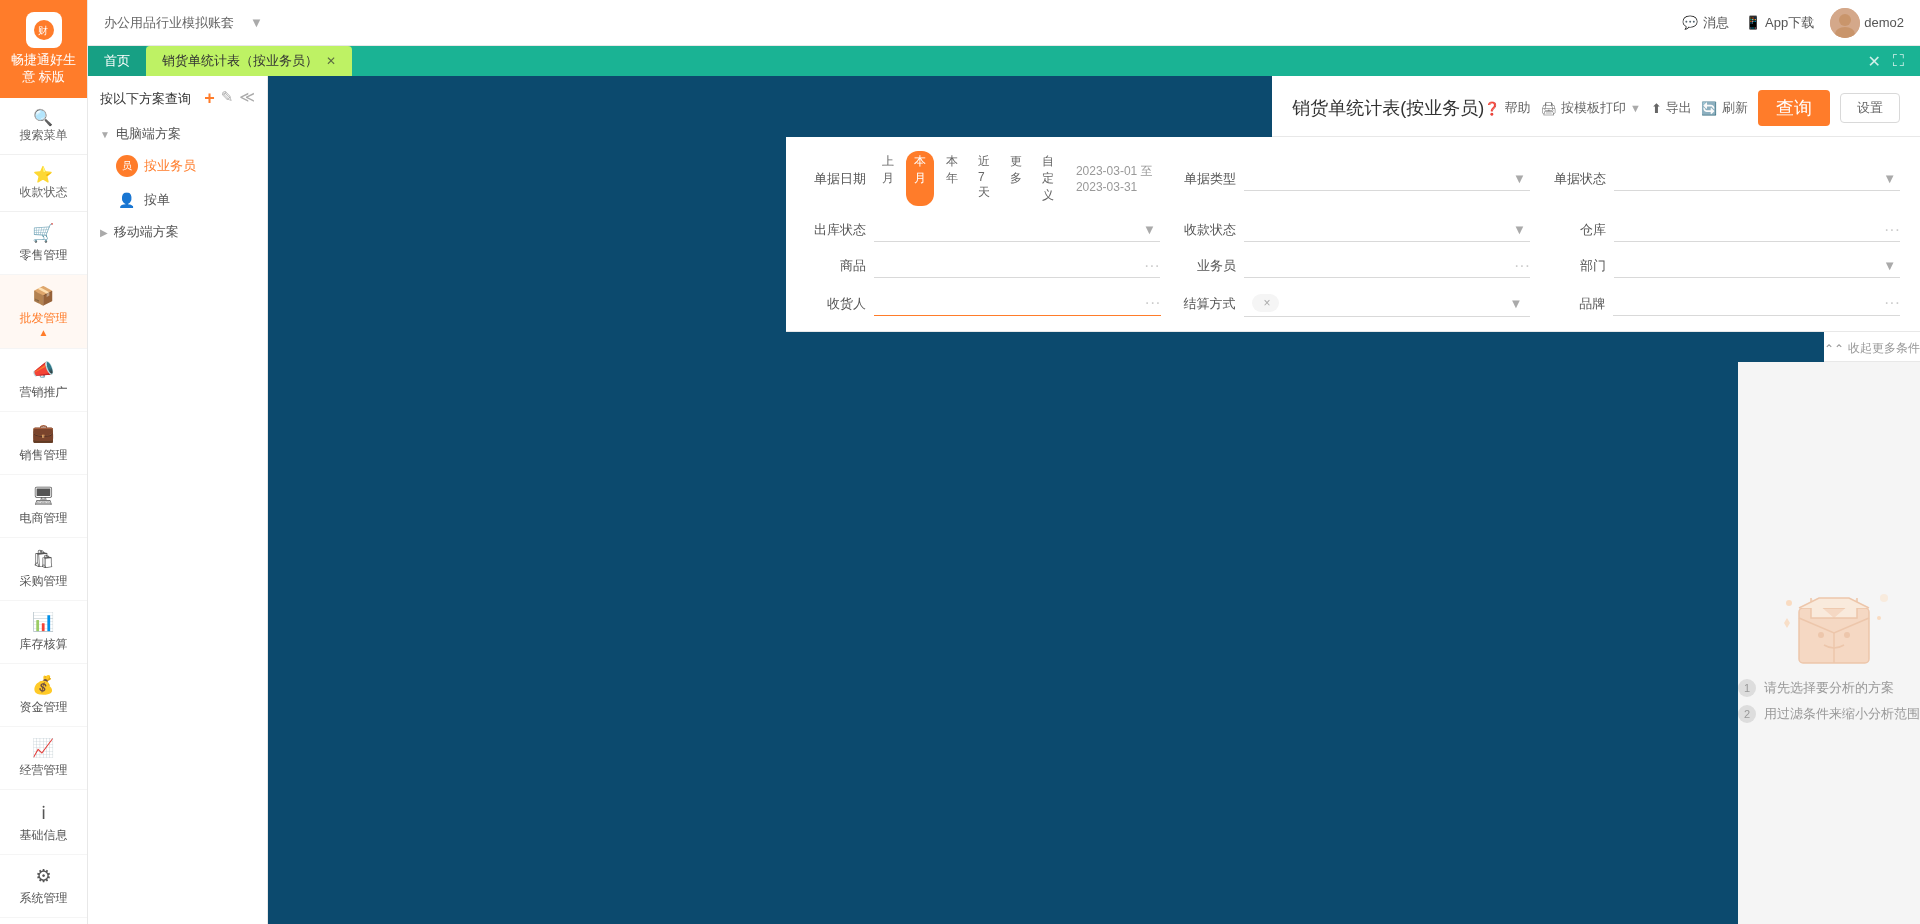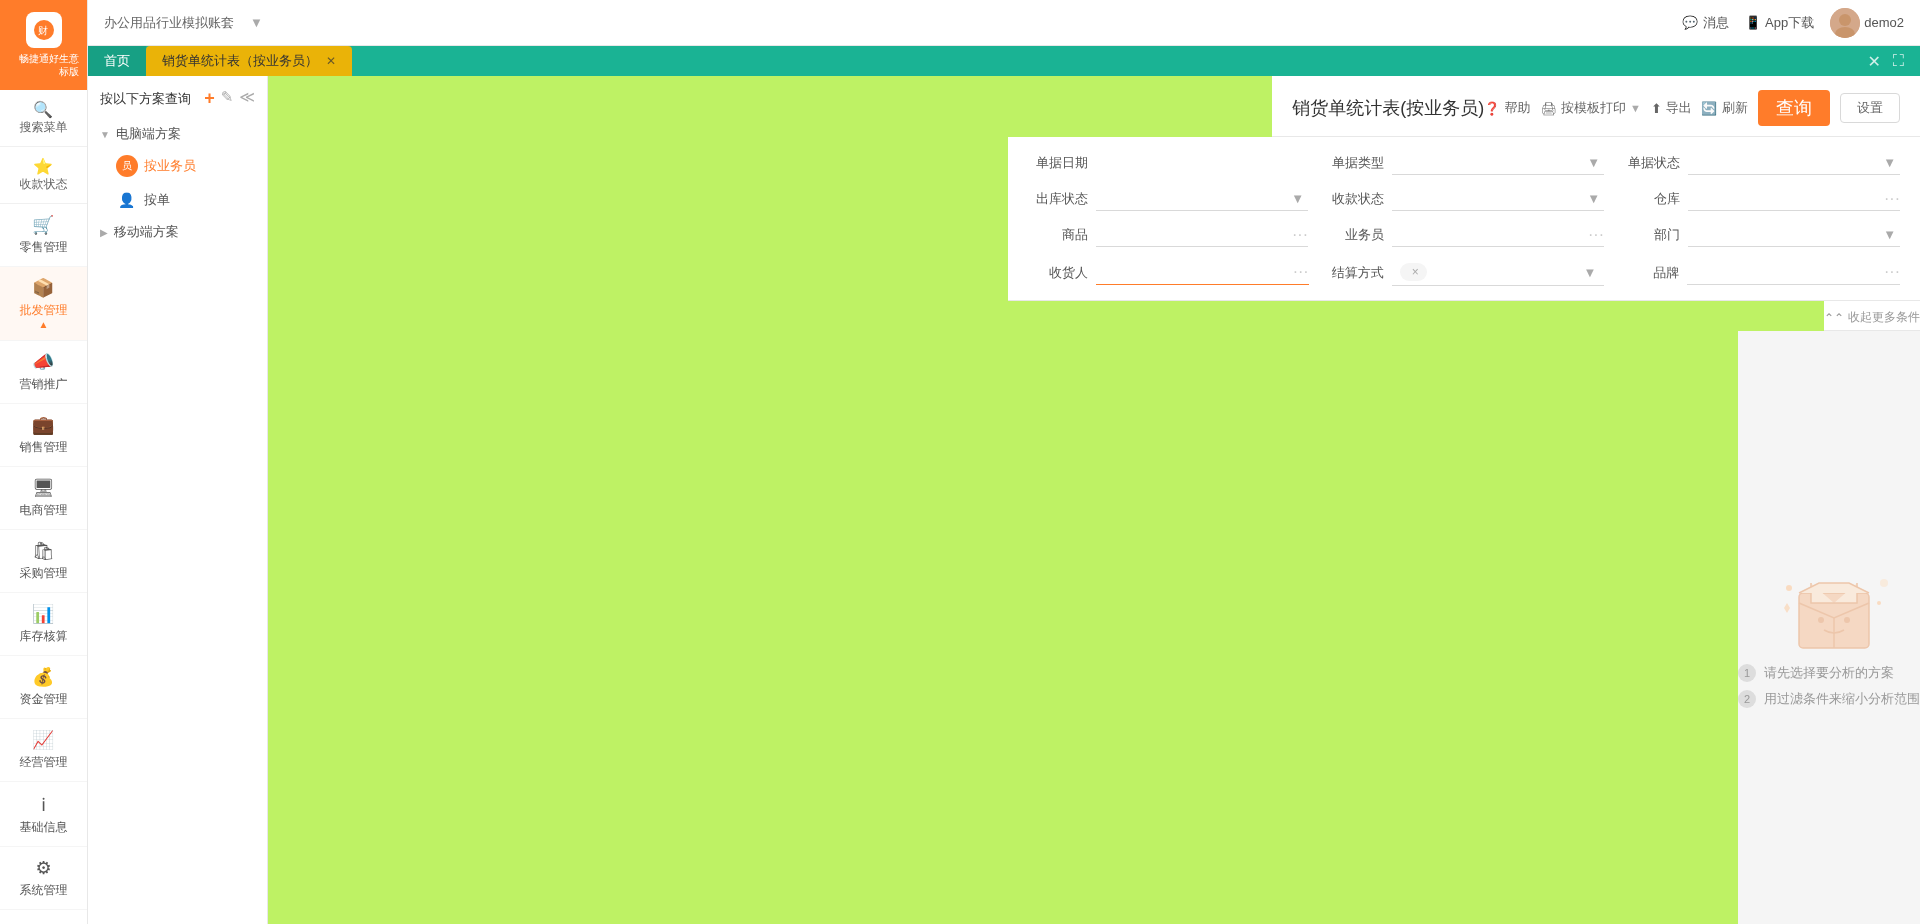--- a/index.html
+++ b/index.html
@@ -3,47 +3,47 @@
   <meta charset="utf-8">
   <style>
     * { margin: 0; padding: 0; box-sizing: border-box; }
     body { font-family: 'Microsoft YaHei', sans-serif; font-size: 13px; background: #f0f2f5; color: #333; display: flex; height: 924px; overflow: hidden; }
 
     
     .sidebar { width: 88px; background: #fff; display: flex; flex-direction: column; align-items: center; border-right: 1px solid #e8e8e8; flex-shrink: 0; }
     .sidebar-logo { width: 100%; background: #ff7c2a; display: flex; flex-direction: column; align-items: center; justify-content: center; padding: 12px 8px; cursor: pointer; }
     .sidebar-logo .logo-icon { width: 36px; height: 36px; background: #fff; border-radius: 8px; display: flex; align-items: center; justify-content: center; margin-bottom: 4px; }
     .sidebar-logo .logo-icon svg { width: 24px; height: 24px; }
-    .sidebar-logo .logo-text { color: #fff; font-size: 10px; text-align: right; line-height: 1.3; }
+    .sidebar-logo .logo-text { color: #fff; font-size: 13px; text-align: center; line-height: 1.3; }
     .sidebar-search { padding: 10px 0; cursor: pointer; text-align: center; color: #666; font-size: 12px; border-bottom: 1px solid #f0f0f0; width: 100%; }
     .sidebar-nav { padding: 8px 0; cursor: pointer; text-align: center; color: #666; font-size: 12px; border-bottom: 1px solid #f0f0f0; width: 100%; padding: 10px 4px; }
     .sidebar-item { width: 100%; display: flex; flex-direction: column; align-items: center; padding: 10px 4px; cursor: pointer; color: #555; font-size: 12px; border-bottom: 1px solid #f5f5f5; }
     .sidebar-item .item-icon { font-size: 18px; margin-bottom: 3px; }
 
     
     .main { flex: 1; display: flex; flex-direction: column; overflow: hidden; }
 
     
     .top-header { height: 46px; background: #fff; display: flex; align-items: center; padding: 0 16px; border-bottom: 1px solid #e8e8e8; justify-content: space-between; flex-shrink: 0; }
     .top-header-left { display: flex; align-items: center; gap: 16px; color: #666; font-size: 13px; }
     .top-header-right { display: flex; align-items: center; gap: 16px; color: #555; font-size: 13px; }
     .top-header-right .header-btn { display: flex; align-items: center; gap: 4px; cursor: pointer; color: #555; }
     .avatar { width: 30px; height: 30px; border-radius: 50%; background: #d4a88a; display: flex; align-items: center; justify-content: center; color: #fff; font-size: 12px; cursor: pointer; overflow: hidden; }
 
     
     .tab-bar { height: 30px; background: #1ab394; display: flex; align-items: center; padding: 0 0; flex-shrink: 0; }
     .tab { display: flex; align-items: center; height: 100%; padding: 0 16px; color: #fff; font-size: 13px; cursor: pointer; gap: 8px; opacity: 0.85; }
     .tab.home { background: rgba(0,0,0,0.1); opacity: 1; }
-    .tab.active { background: #eab308; color: #333; border-radius: 4px 4px 0 0; opacity: 1; }
+    .tab.active { background: #bef264; color: #333; border-radius: 4px 4px 0 0; opacity: 1; }
     .tab .close-btn { font-size: 12px; opacity: 0.7; cursor: pointer; }
     .tab-bar-actions { margin-left: auto; display: flex; gap: 4px; padding-right: 12px; }
     .tab-bar-actions button { background: none; border: none; color: #fff; cursor: pointer; font-size: 16px; opacity: 0.8; padding: 4px; }
 
     
-    .content { flex: 1; display: flex; overflow: hidden; background: #bef264; }
+    .content { flex: 1; display: flex; overflow: hidden; background: #0c4a6e; }
 
     
     .left-panel { width: 180px; background: #fff; border-right: 1px solid #e8e8e8; flex-shrink: 0; overflow-y: auto; padding: 12px 0; }
     .left-panel-header { display: flex; align-items: center; justify-content: space-between; padding: 0 12px 10px; font-size: 13px; color: #333; }
     .left-panel-header .actions { display: flex; gap: 6px; }
     .left-panel-header .actions span { cursor: pointer; color: #aaa; font-size: 15px; }
     .tree-item { padding: 6px 12px; cursor: pointer; display: flex; align-items: center; gap: 6px; color: #555; font-size: 13px; }
     .tree-item .arrow { font-size: 10px; color: #aaa; }
     .tree-child { padding-left: 28px; }
     .tree-child-item { padding: 6px 12px 6px 0; cursor: pointer; display: flex; align-items: center; gap: 6px; color: #555; font-size: 13px; }
@@ -276,20 +276,31 @@
           <button class="btn-primary">查询</button>
           <button class="btn-secondary">设置</button>
         </div>
       </div>
 
       <div class="filter-area">
 
         <div class="filter-row">
           <div class="filter-item">
             <span class="filter-label">单据日期</span>
+            <div class="date-filter">
+              <div class="date-tabs">
+                <span class="date-tab">上月</span>
+                <span class="date-tab active">本月</span>
+                <span class="date-tab">本年</span>
+                <span class="date-tab">近7天</span>
+                <span class="date-tab">更多</span>
+                <span class="date-tab">自定义</span>
+              </div>
+              <span class="date-range">2023-03-01 至 2023-03-31</span>
+            </div>
           </div>
           <div class="filter-item">
             <span class="filter-label">单据类型</span>
             <div class="filter-select-wrapper">
               <select><option></option></select>
               <span class="caret">▼</span>
             </div>
           </div>
           <div class="filter-item">
             <span class="filter-label">单据状态</span>

